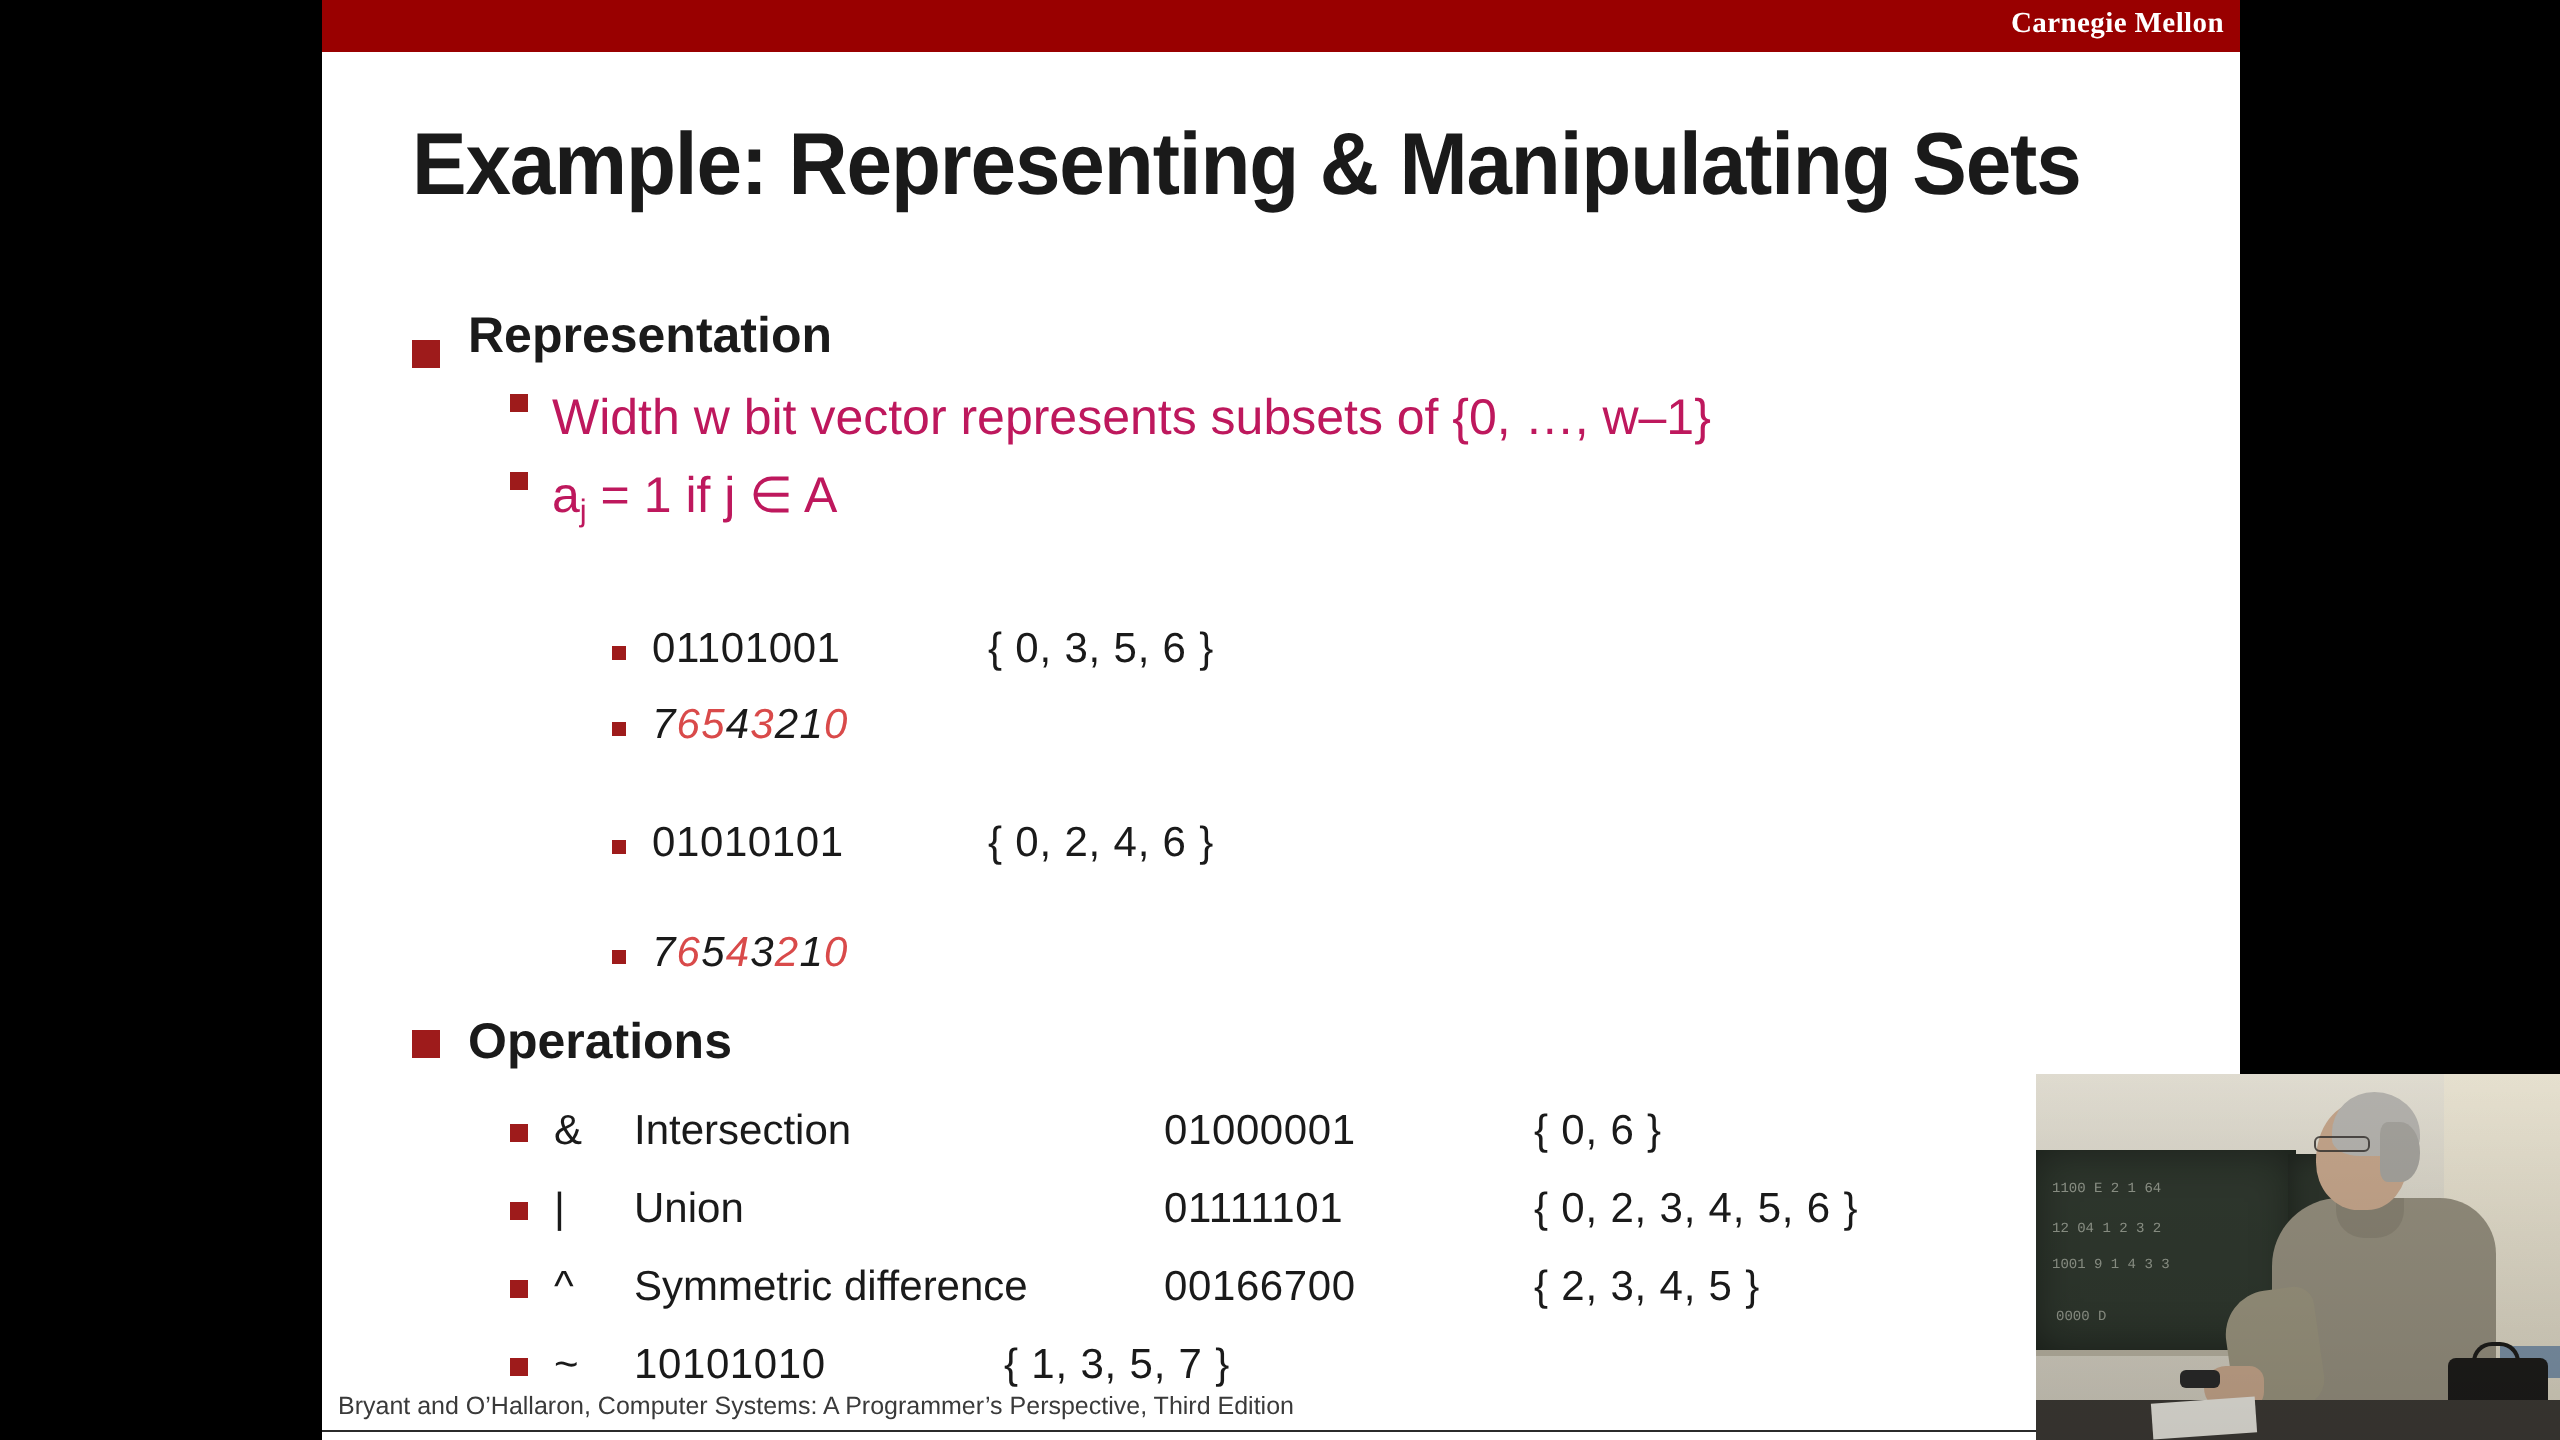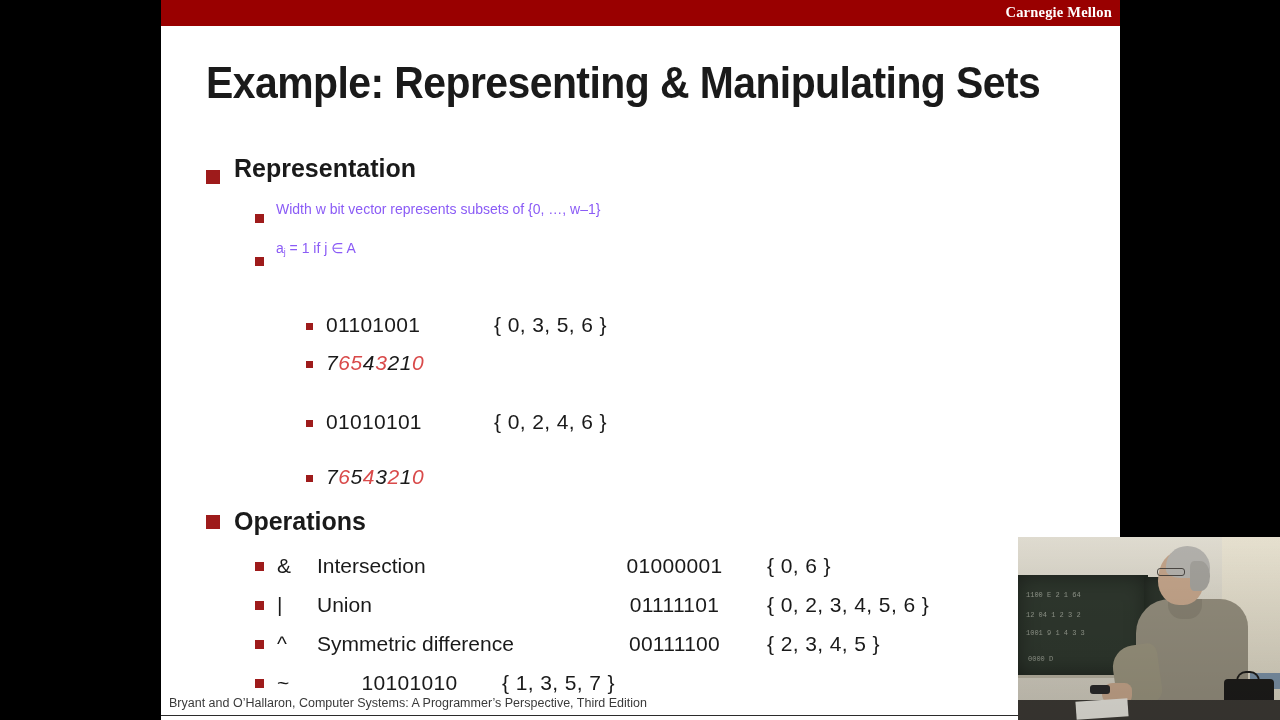--- a/index.html
+++ b/index.html
@@ -81,24 +81,24 @@
     font-size: 25px;
     line-height: 30px;
     white-space: nowrap;
   }
   .lvl1 .bsq-l1 { position: relative; top: 1px; }
 
   
   .lvl2 {
     position: absolute;
     display: flex;
-    align-items: flex-end;
+    align-items: flex-start;
     gap: 12px;
-    color: #8b5cf6;
-    font-size: 14px;
+    color: #be185d;
+    font-size: 25px;
     line-height: 26px;
     white-space: nowrap;
   }
   .lvl2 .bsq-l2 { position: relative; top: 1px; }
 
   
   .lvl3 {
     position: absolute;
     display: flex;
     align-items: center;
@@ -130,21 +130,21 @@
     align-items: center;
     height: 39px;
     color: #1a1a1a;
     font-size: 21px;
     white-space: nowrap;
   }
   .op-bullet { width: 22px; display: flex; align-items: center; }
   .op-bullet .bsq-l2 { position: relative; top: 1px; }
   .op-sym   { width: 40px; }
   .op-name  { width: 265px; }
-  .op-bits  { width: 185px; letter-spacing: 0.3px; text-align: center; }
+  .op-bits  { width: 185px; letter-spacing: 0.3px; }
   .op-set   { letter-spacing: 0.4px; }
 
   
   #footer {
     position: absolute;
     left: 8px; bottom: 10px;
     color: #3a3a3a;
     font-size: 12.5px;
     white-space: nowrap;
   }
@@ -375,21 +375,21 @@
           <span class="op-name">Union</span>
           <span class="op-bits">01111101</span>
           <span class="op-set">{ 0, 2, 3, 4, 5, 6 }</span>
         </div>
         <div class="op-row">
           <span class="op-bullet">
             <span class="bsq bsq-l2"></span>
           </span>
           <span class="op-sym">^</span>
           <span class="op-name">Symmetric difference</span>
-          <span class="op-bits">00111100</span>
+          <span class="op-bits">00166700</span>
           <span class="op-set">{ 2, 3, 4, 5 }</span>
         </div>
         <div class="op-row">
           <span class="op-bullet">
             <span class="bsq bsq-l2"></span>
           </span>
           <span class="op-sym">~</span>
           <span class="op-bits">10101010</span>
           <span class="op-set">{ 1, 3, 5, 7 }</span>
         </div>

